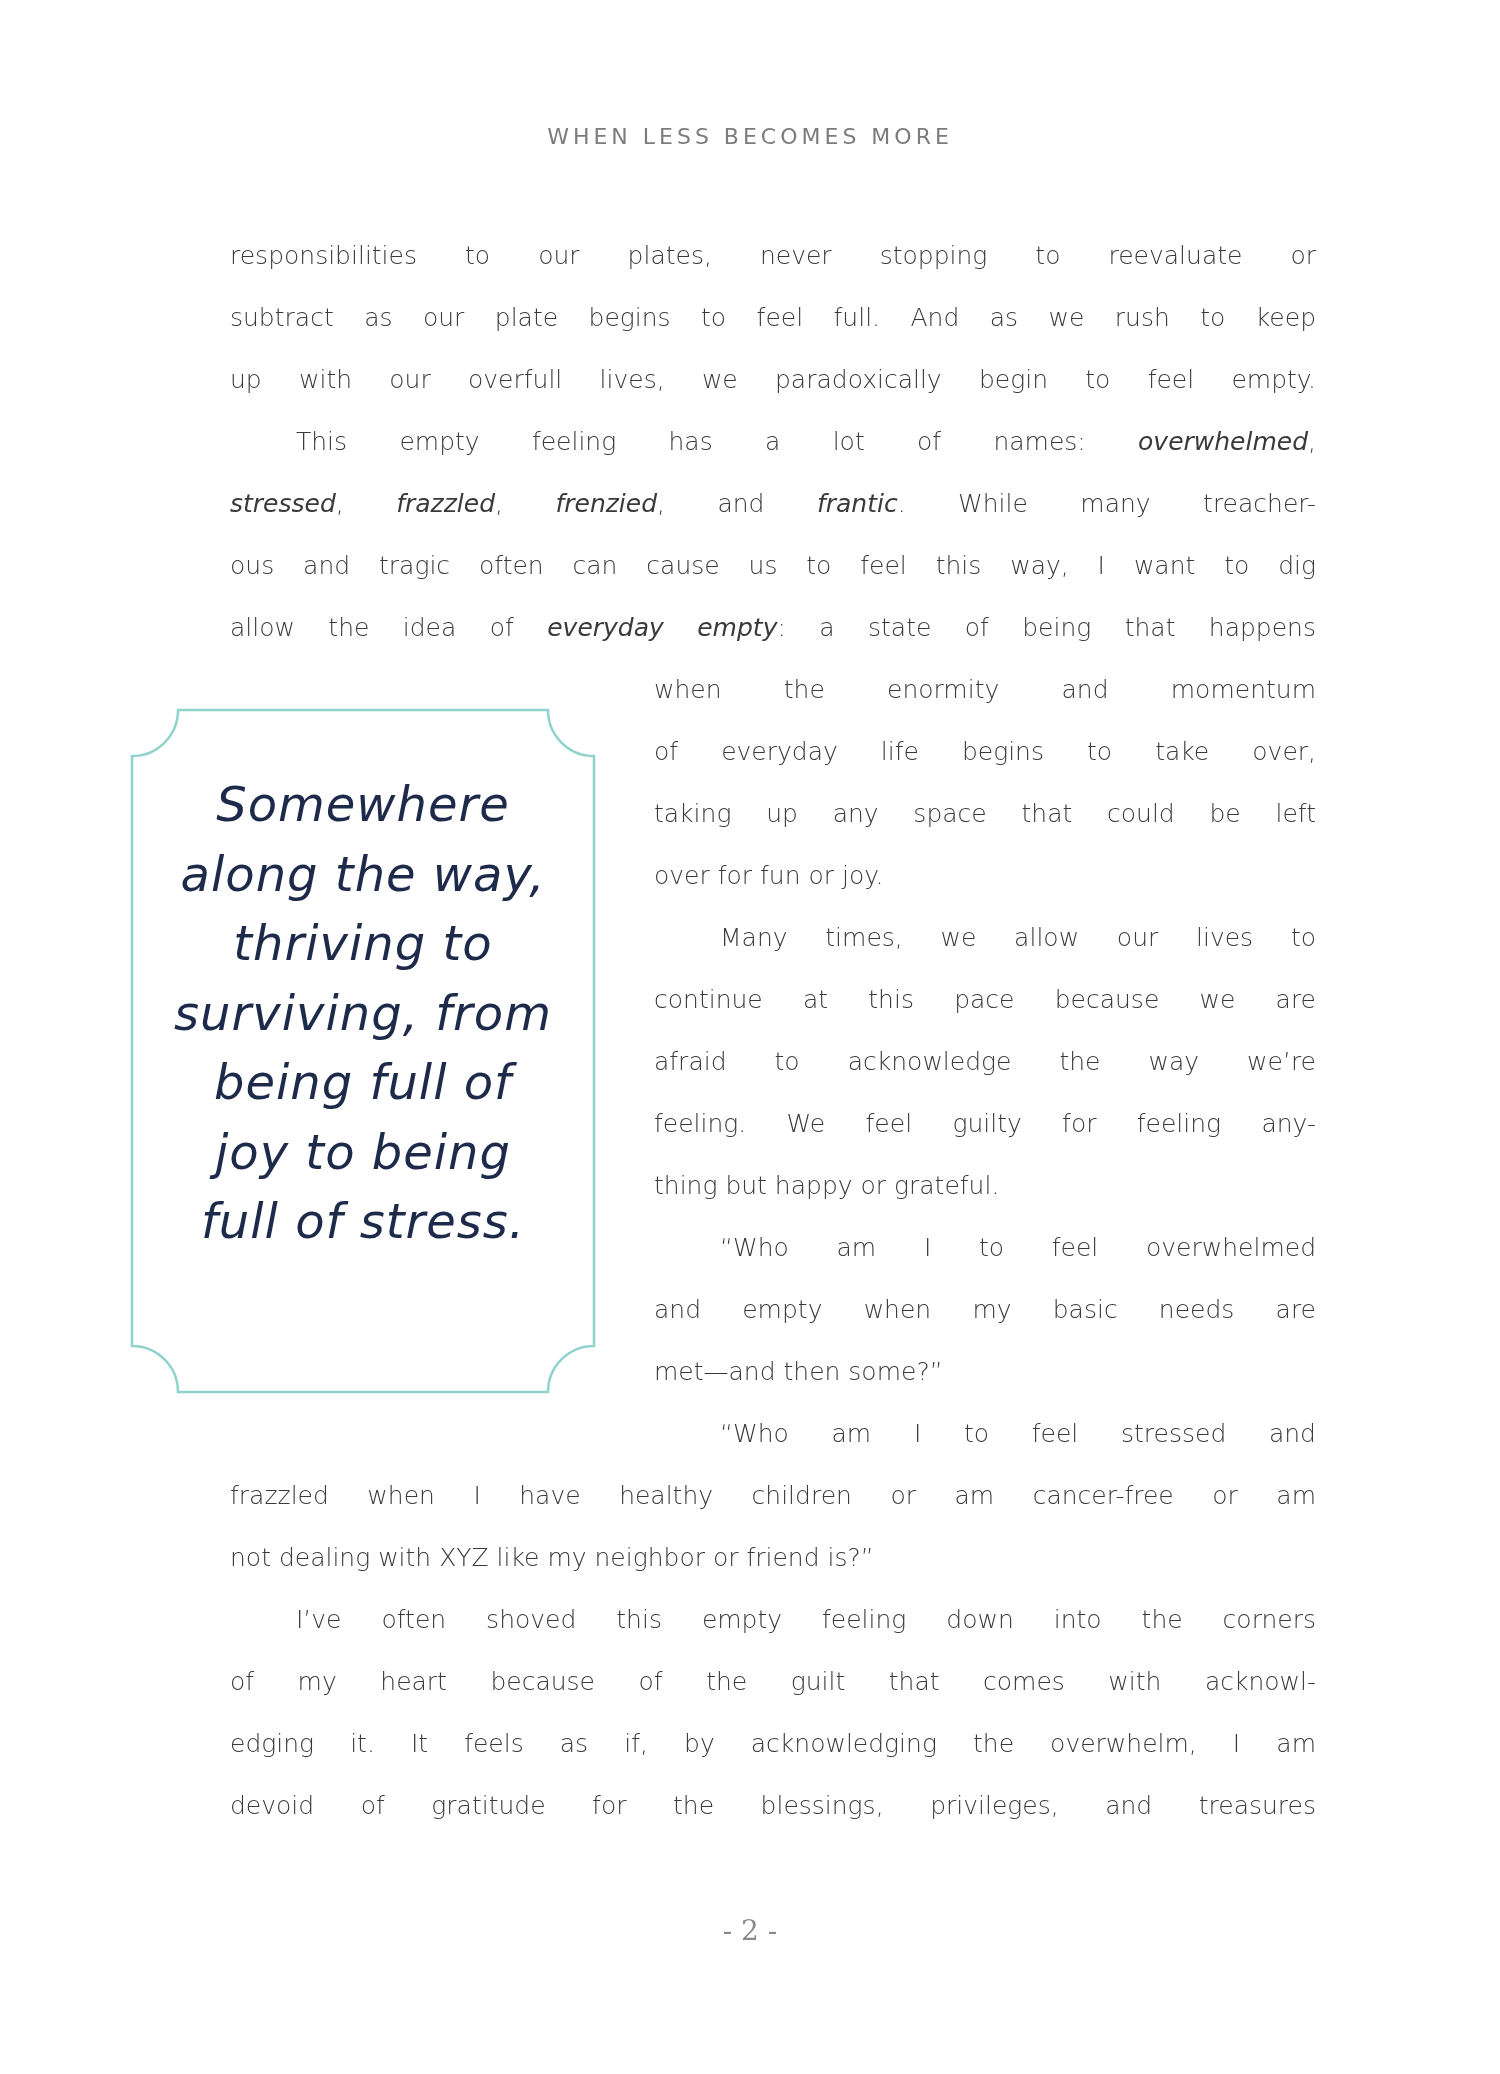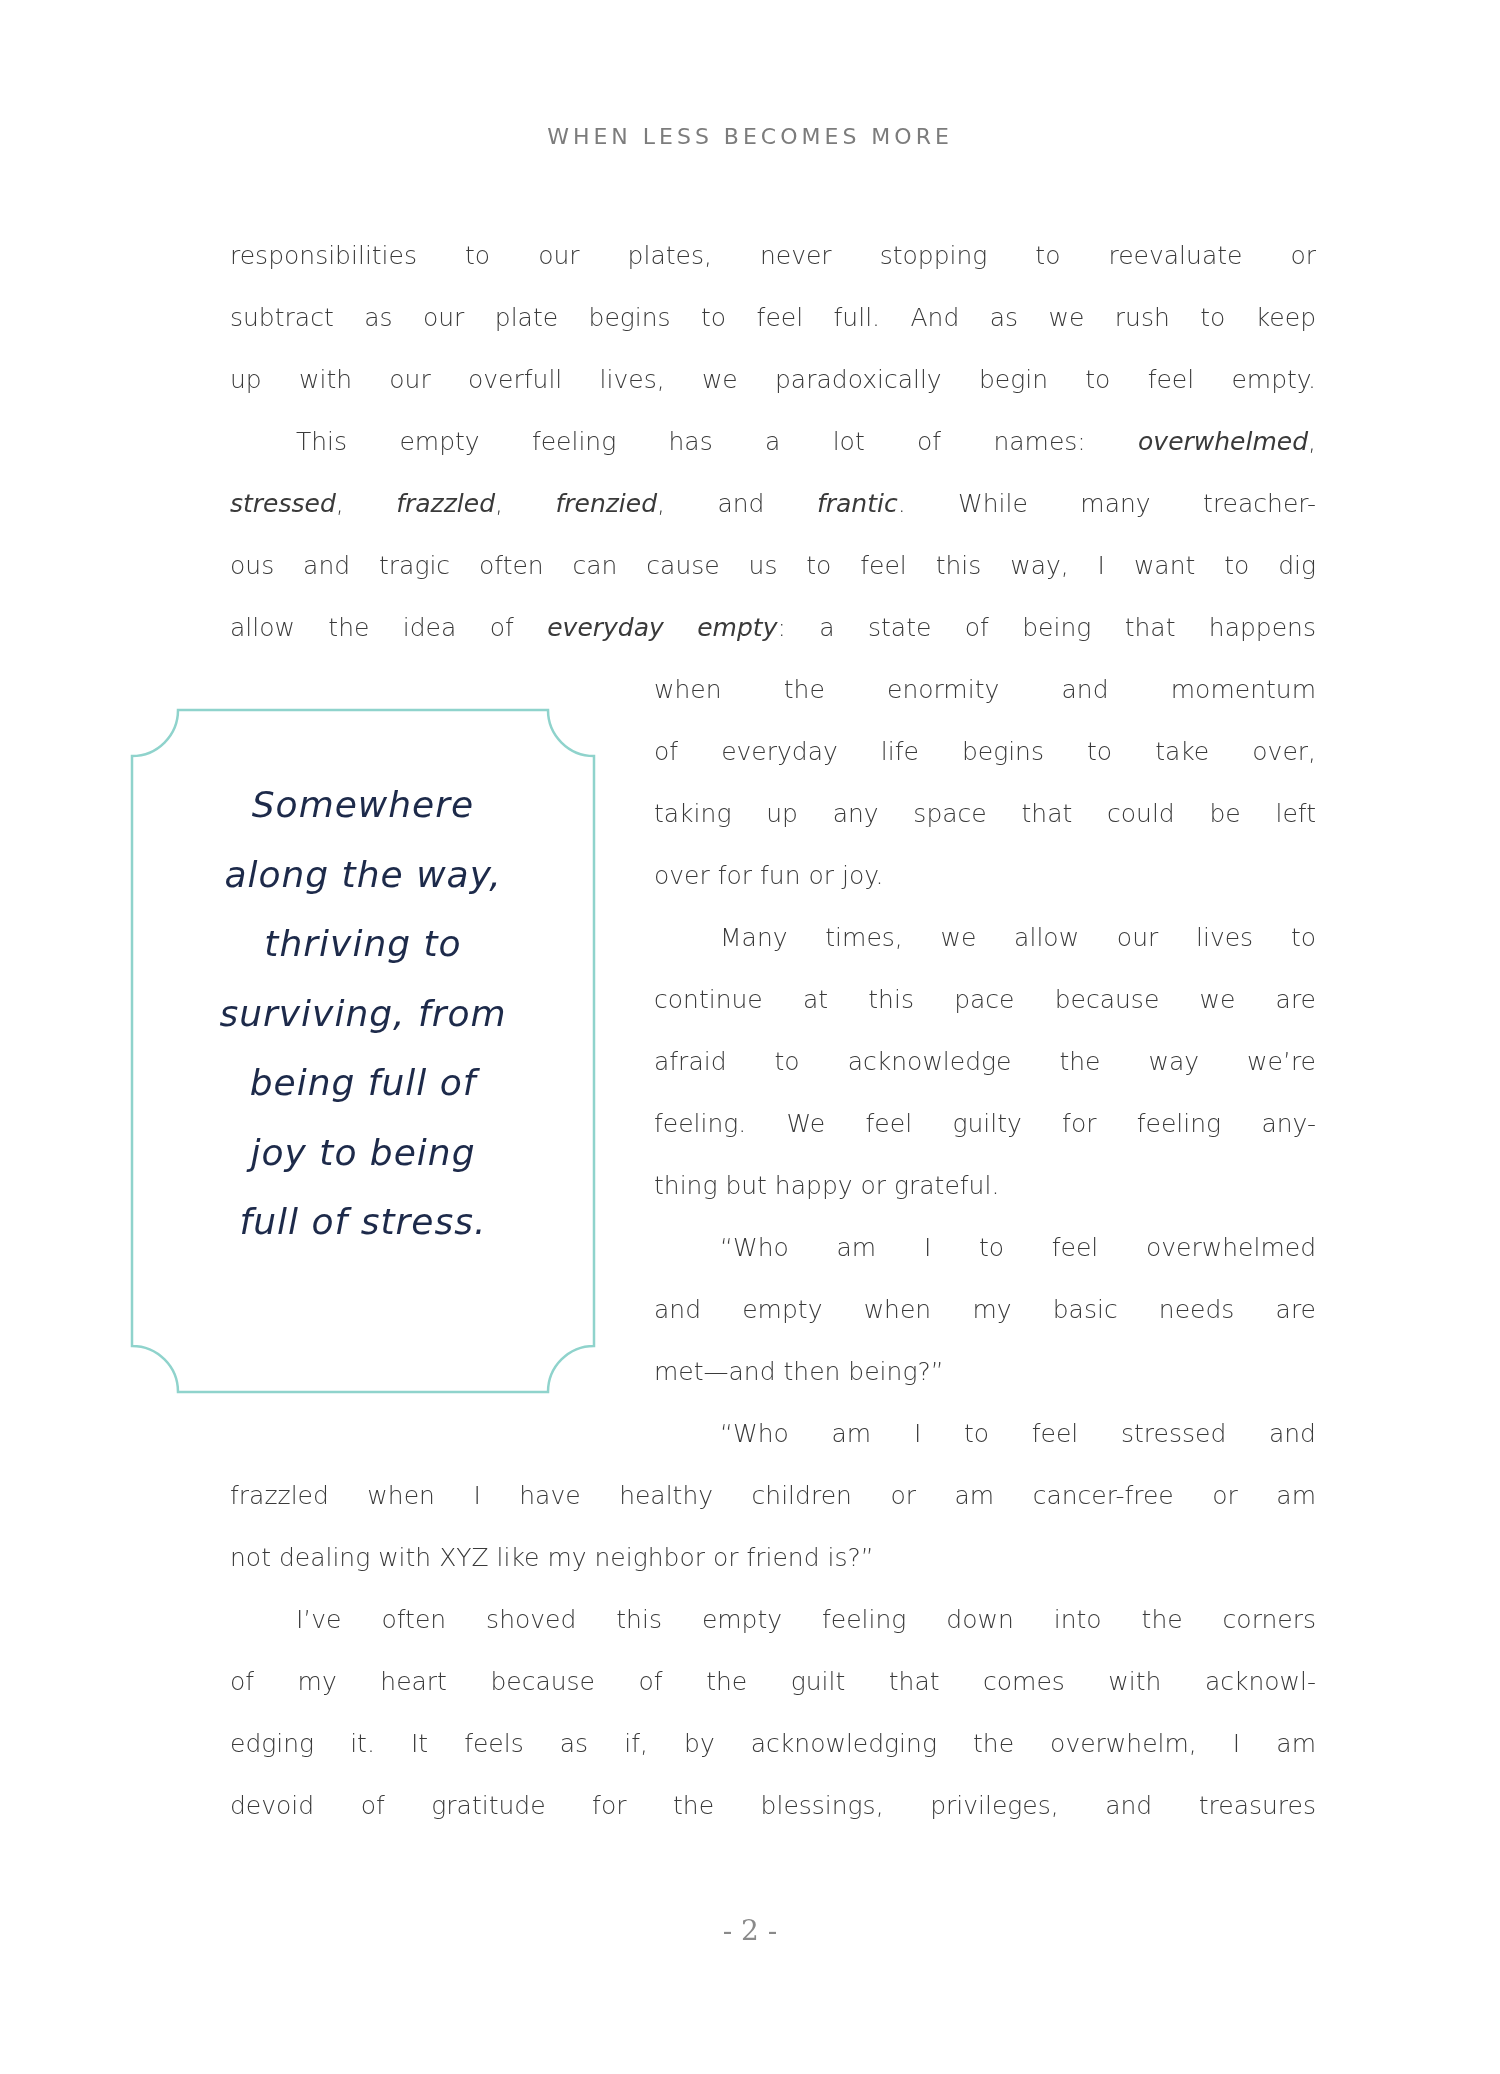--- a/index.html
+++ b/index.html
@@ -43,21 +43,21 @@
     left: 130px; top: 708px;
     width: 466px; height: 686px;
   }
   .pull-quote-frame svg { position: absolute; left: 0; top: 0; }
   .pull-quote-text {
     position: absolute;
     left: 130px; top: 770px; width: 466px;
     text-align: center;
     font-family: "DejaVu Sans", sans-serif;
     font-style: italic;
-    font-size: 36px;
+    font-size: 48px;
     line-height: 69.5px;
     color: #1d2a4a;
     letter-spacing: 1px;
   }
   .pull-quote-text div { white-space: nowrap; }
   .page-number {
     position: absolute;
     top: 1914px; left: 0; width: 1500px;
     text-align: center;
     font-family: "DejaVu Serif", serif;
@@ -82,21 +82,21 @@
 <div class="text-line col" style="top:732px">of everyday life begins to take over,</div>
 <div class="text-line col" style="top:794px">taking up any space that could be left</div>
 <div class="text-line col last" style="top:856px">over for fun or joy.</div>
 <div class="text-line col indent-col" style="top:918px">Many times, we allow our lives to</div>
 <div class="text-line col" style="top:980px">continue at this pace because we are</div>
 <div class="text-line col" style="top:1042px">afraid to acknowledge the way we’re</div>
 <div class="text-line col" style="top:1104px">feeling. We feel guilty for feeling any-</div>
 <div class="text-line col last" style="top:1166px">thing but happy or grateful.</div>
 <div class="text-line col indent-col" style="top:1228px">“Who am I to feel overwhelmed</div>
 <div class="text-line col" style="top:1290px">and empty when my basic needs are</div>
-<div class="text-line col last" style="top:1352px">met—and then being?”</div>
+<div class="text-line col last" style="top:1352px">met—and then some?”</div>
 <div class="text-line col indent-col" style="top:1414px">“Who am I to feel stressed and</div>
 
 <div class="text-line full" style="top:1476px">frazzled when I have healthy children or am cancer-free or am</div>
 <div class="text-line full last" style="top:1538px">not dealing with XYZ like my neighbor or friend is?”</div>
 <div class="text-line full indent" style="top:1600px">I’ve often shoved this empty feeling down into the corners</div>
 <div class="text-line full" style="top:1662px">of my heart because of the guilt that comes with acknowl-</div>
 <div class="text-line full" style="top:1724px">edging it. It feels as if, by acknowledging the overwhelm, I am</div>
 <div class="text-line full" style="top:1786px">devoid of gratitude for the blessings, privileges, and treasures</div>
 
 <div class="pull-quote-frame">

